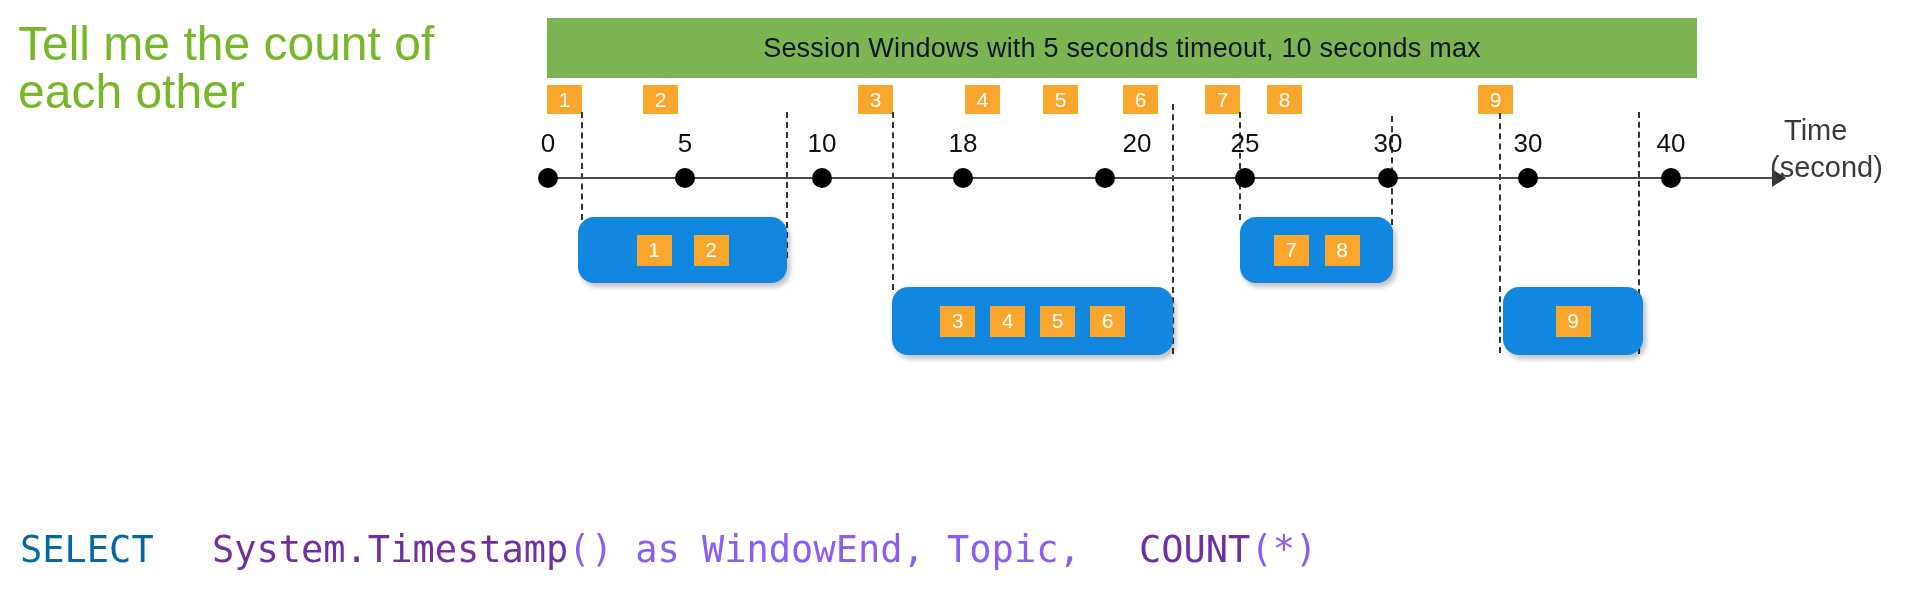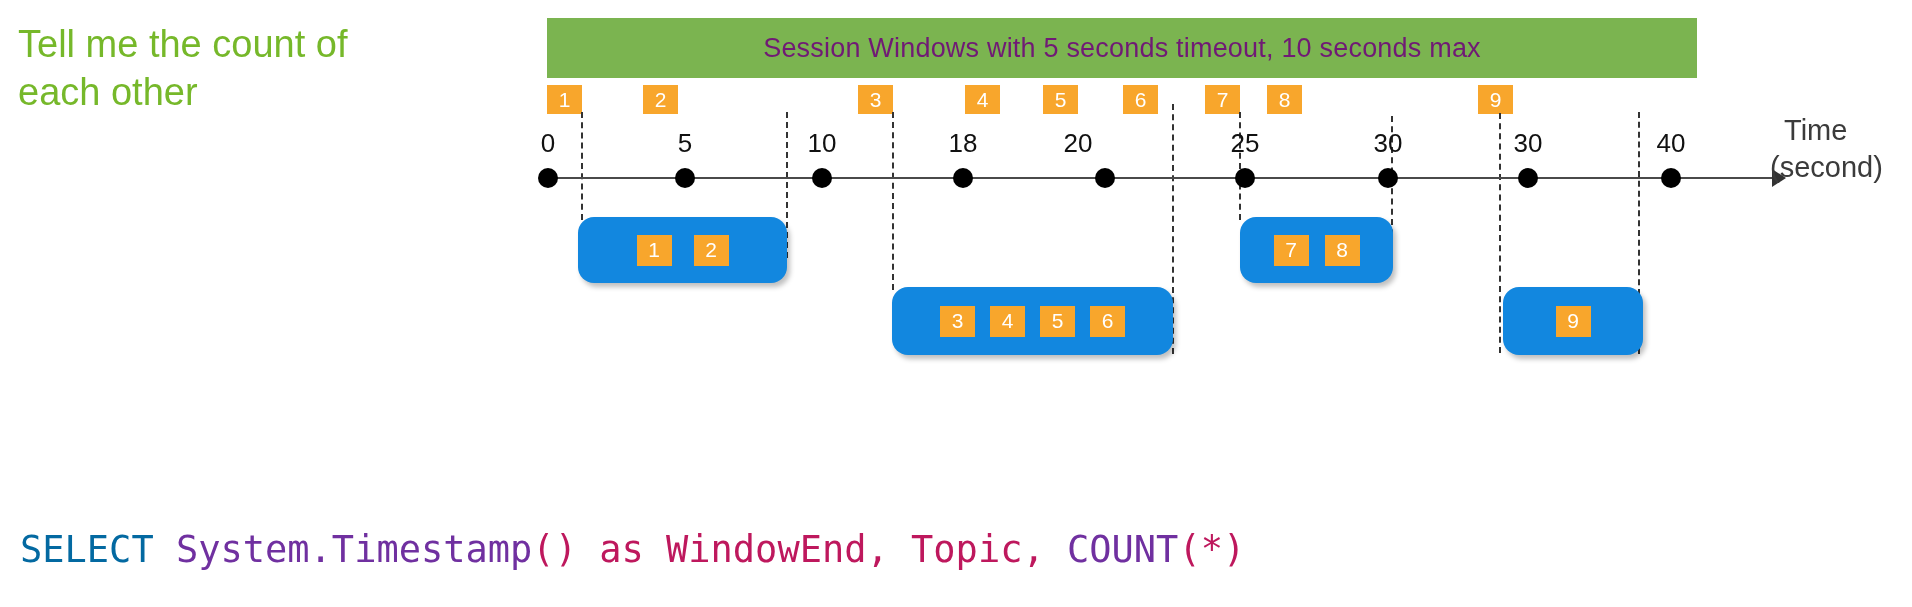--- a/index.html
+++ b/index.html
@@ -13,34 +13,34 @@
     font-family: "Liberation Sans", sans-serif;
   }
 
   
   .ask {
     position: absolute;
     left: 18px;
     top: 20px;
     width: 460px;
     color: #76b82a;
-    font-size: 38px;
+    font-size: 48px;
     line-height: 48px;
     font-weight: 400;
   }
 
   
   .banner {
     position: absolute;
     left: 547px;
     top: 18px;
     width: 1150px;
     height: 60px;
     background: #7bb450;
-    color: #701a75;
+    color: #0f172a;
     font-size: 27px;
     font-weight: 300;
     display: flex;
     align-items: center;
     justify-content: center;
     letter-spacing: 0.2px;
   }
 
   
   .evt {
@@ -135,22 +135,22 @@
     position: absolute;
     left: 20px;
     top: 380px;
     font-family: "DejaVu Sans Mono", monospace;
     font-size: 37px;
     line-height: 68px;
     white-space: pre;
     color: #000000;
   }
   .tok-kw { color: #0369a1; }
-  .tok-fn { color: #7030a0; }
-  .tok-plain { color: #be185d; }
+  .tok-fn { color: #7030a0; margin-left: 36px; }
+  .tok-plain { color: #8b5cf6; }
 </style>
 </head>
 <body>
 
 <div class="slide">
 
   <div class="ask">
     <div>Tell me the count of</div>
     <div>each other</div>
   </div>
@@ -176,21 +176,21 @@
   <div class="dash" style="left:1499px; top:113px; height:240px;"></div>
   <div class="dash" style="left:1638px; top:112px; height:242px;"></div>
 
   <div class="axis-line"></div>
   <div class="axis-arrow"></div>
 
   <div class="tick-label" style="left:518px">0</div>
   <div class="tick-label" style="left:655px">5</div>
   <div class="tick-label" style="left:792px">10</div>
   <div class="tick-label" style="left:933px">18</div>
-  <div class="tick-label" style="left:1048px">20</div>
+  <div class="tick-label" style="left:1107px">20</div>
   <div class="tick-label" style="left:1215px">25</div>
   <div class="tick-label" style="left:1358px">30</div>
   <div class="tick-label" style="left:1498px">30</div>
   <div class="tick-label" style="left:1641px">40</div>
 
   <div class="dot" style="left:538px"></div>
   <div class="dot" style="left:675px"></div>
   <div class="dot" style="left:812px"></div>
   <div class="dot" style="left:953px"></div>
   <div class="dot" style="left:1095px"></div>

